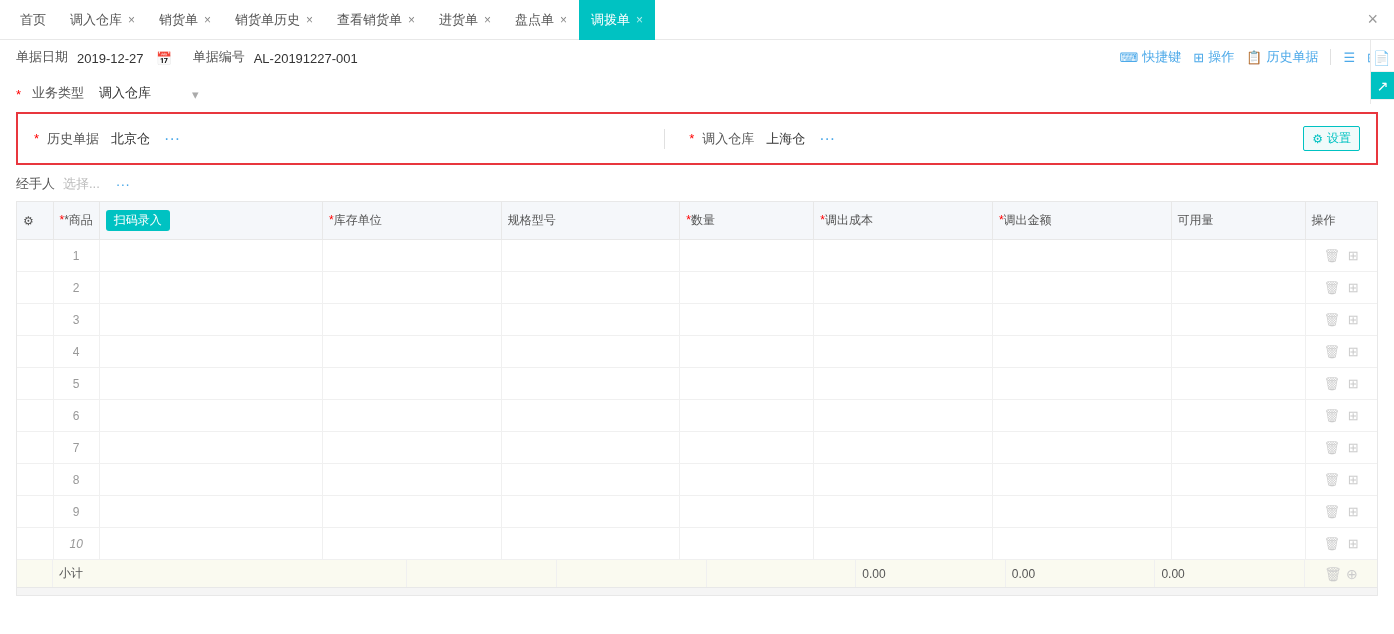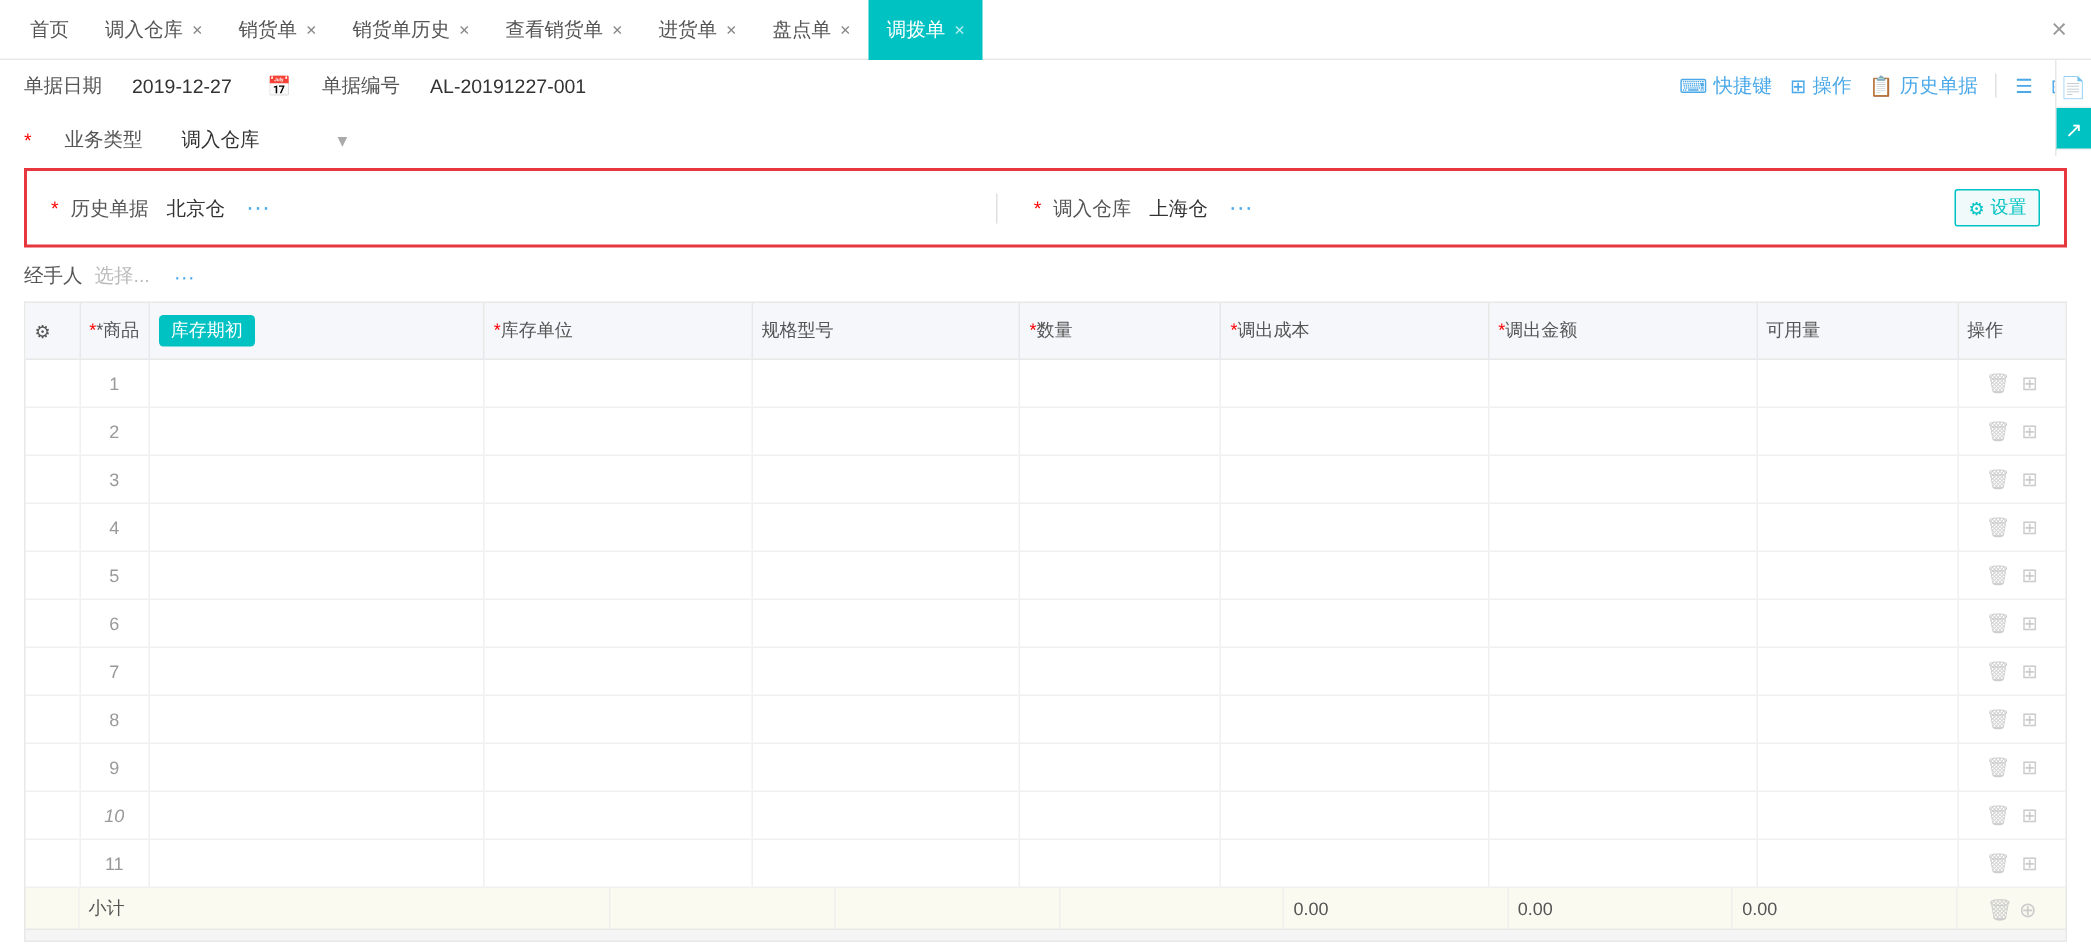--- a/index.html
+++ b/index.html
@@ -54,22 +54,22 @@
     }
     .form-row {
       display: flex;
       align-items: center;
       margin-bottom: 10px;
       flex-wrap: wrap;
       gap: 8px;
     }
     .form-field {
       display: flex;
-      align-items: center;
-      gap: 20px;
+      align-items: flex-end;
+      gap: 9px;
     }
     .form-label {
       color: #555;
       font-size: 13px;
       white-space: nowrap;
     }
     .required-star {
       color: red;
       margin-right: 2px;
     }
@@ -370,21 +370,21 @@
 
 <div class="table-wrapper">
   <table class="data-table">
     <thead>
       <tr>
         <th class="th-gear"><span>⚙</span></th>
         <th>
           <span style="color:red;">*</span><span>*商品</span>
         </th>
         <th>
-          <button class="scan-btn">库存期初</button>
+          <button class="scan-btn">扫码录入</button>
         </th>
         <th>
           <span style="color:red;">*</span><span>库存单位</span>
         </th>
         <th>规格型号</th>
         <th>
           <span style="color:red;">*</span><span>数量</span>
         </th>
         <th>
           <span style="color:red;">*</span><span>调出成本</span>
@@ -541,35 +541,20 @@
     <td style="min-width:80px;border-right:1px solid #f0f0f0;"></td>
     <td style="min-width:60px;border-right:1px solid #f0f0f0;"></td>
     <td style="min-width:80px;border-right:1px solid #f0f0f0;"></td>
     <td style="min-width:80px;border-right:1px solid #f0f0f0;"></td>
     <td style="min-width:60px;border-right:1px solid #f0f0f0;"></td>
     <td style="text-align:center;width:72px;">
       <span style="color:#ccc;font-size:13px;cursor:pointer;">🗑</span>
       <span style="color:#ccc;font-size:13px;cursor:pointer;margin-left:4px;">⊞</span>
     </td>
   </tr>
-        <tr>
-    <td style="text-align:center;width:36px;border-right:1px solid #f0f0f0;"></td>
-    <td style="color:#999;text-align:center;width:36px;border-right:1px solid #f0f0f0;">11</td>
-    <td style="min-width:100px;border-right:1px solid #f0f0f0;"></td>
-    <td style="min-width:80px;border-right:1px solid #f0f0f0;"></td>
-    <td style="min-width:80px;border-right:1px solid #f0f0f0;"></td>
-    <td style="min-width:60px;border-right:1px solid #f0f0f0;"></td>
-    <td style="min-width:80px;border-right:1px solid #f0f0f0;"></td>
-    <td style="min-width:80px;border-right:1px solid #f0f0f0;"></td>
-    <td style="min-width:60px;border-right:1px solid #f0f0f0;"></td>
-    <td style="text-align:center;width:72px;">
-      <span style="color:#ccc;font-size:13px;cursor:pointer;">🗑</span>
-      <span style="color:#ccc;font-size:13px;cursor:pointer;margin-left:4px;">⊞</span>
-    </td>
-  </tr>
       </tbody>
   </table>
 </div>
 
 <div style="margin:0 16px;border:1px solid #e8e8e8;border-top:none;background:#fafaf0;display:flex;align-items:center;font-size:12px;color:#555;height:28px;">
   <div style="width:36px;text-align:center;border-right:1px solid #f0f0f0;height:100%;display:flex;align-items:center;justify-content:center;"></div>
   <div style="flex:2.5;border-right:1px solid #f0f0f0;height:100%;padding:0 6px;display:flex;align-items:center;">小计</div>
   <div style="flex:1;border-right:1px solid #f0f0f0;height:100%;padding:0 6px;display:flex;align-items:center;"></div>
   <div style="flex:1;border-right:1px solid #f0f0f0;height:100%;padding:0 6px;display:flex;align-items:center;"></div>
   <div style="flex:1;border-right:1px solid #f0f0f0;height:100%;padding:0 6px;display:flex;align-items:center;"></div>

